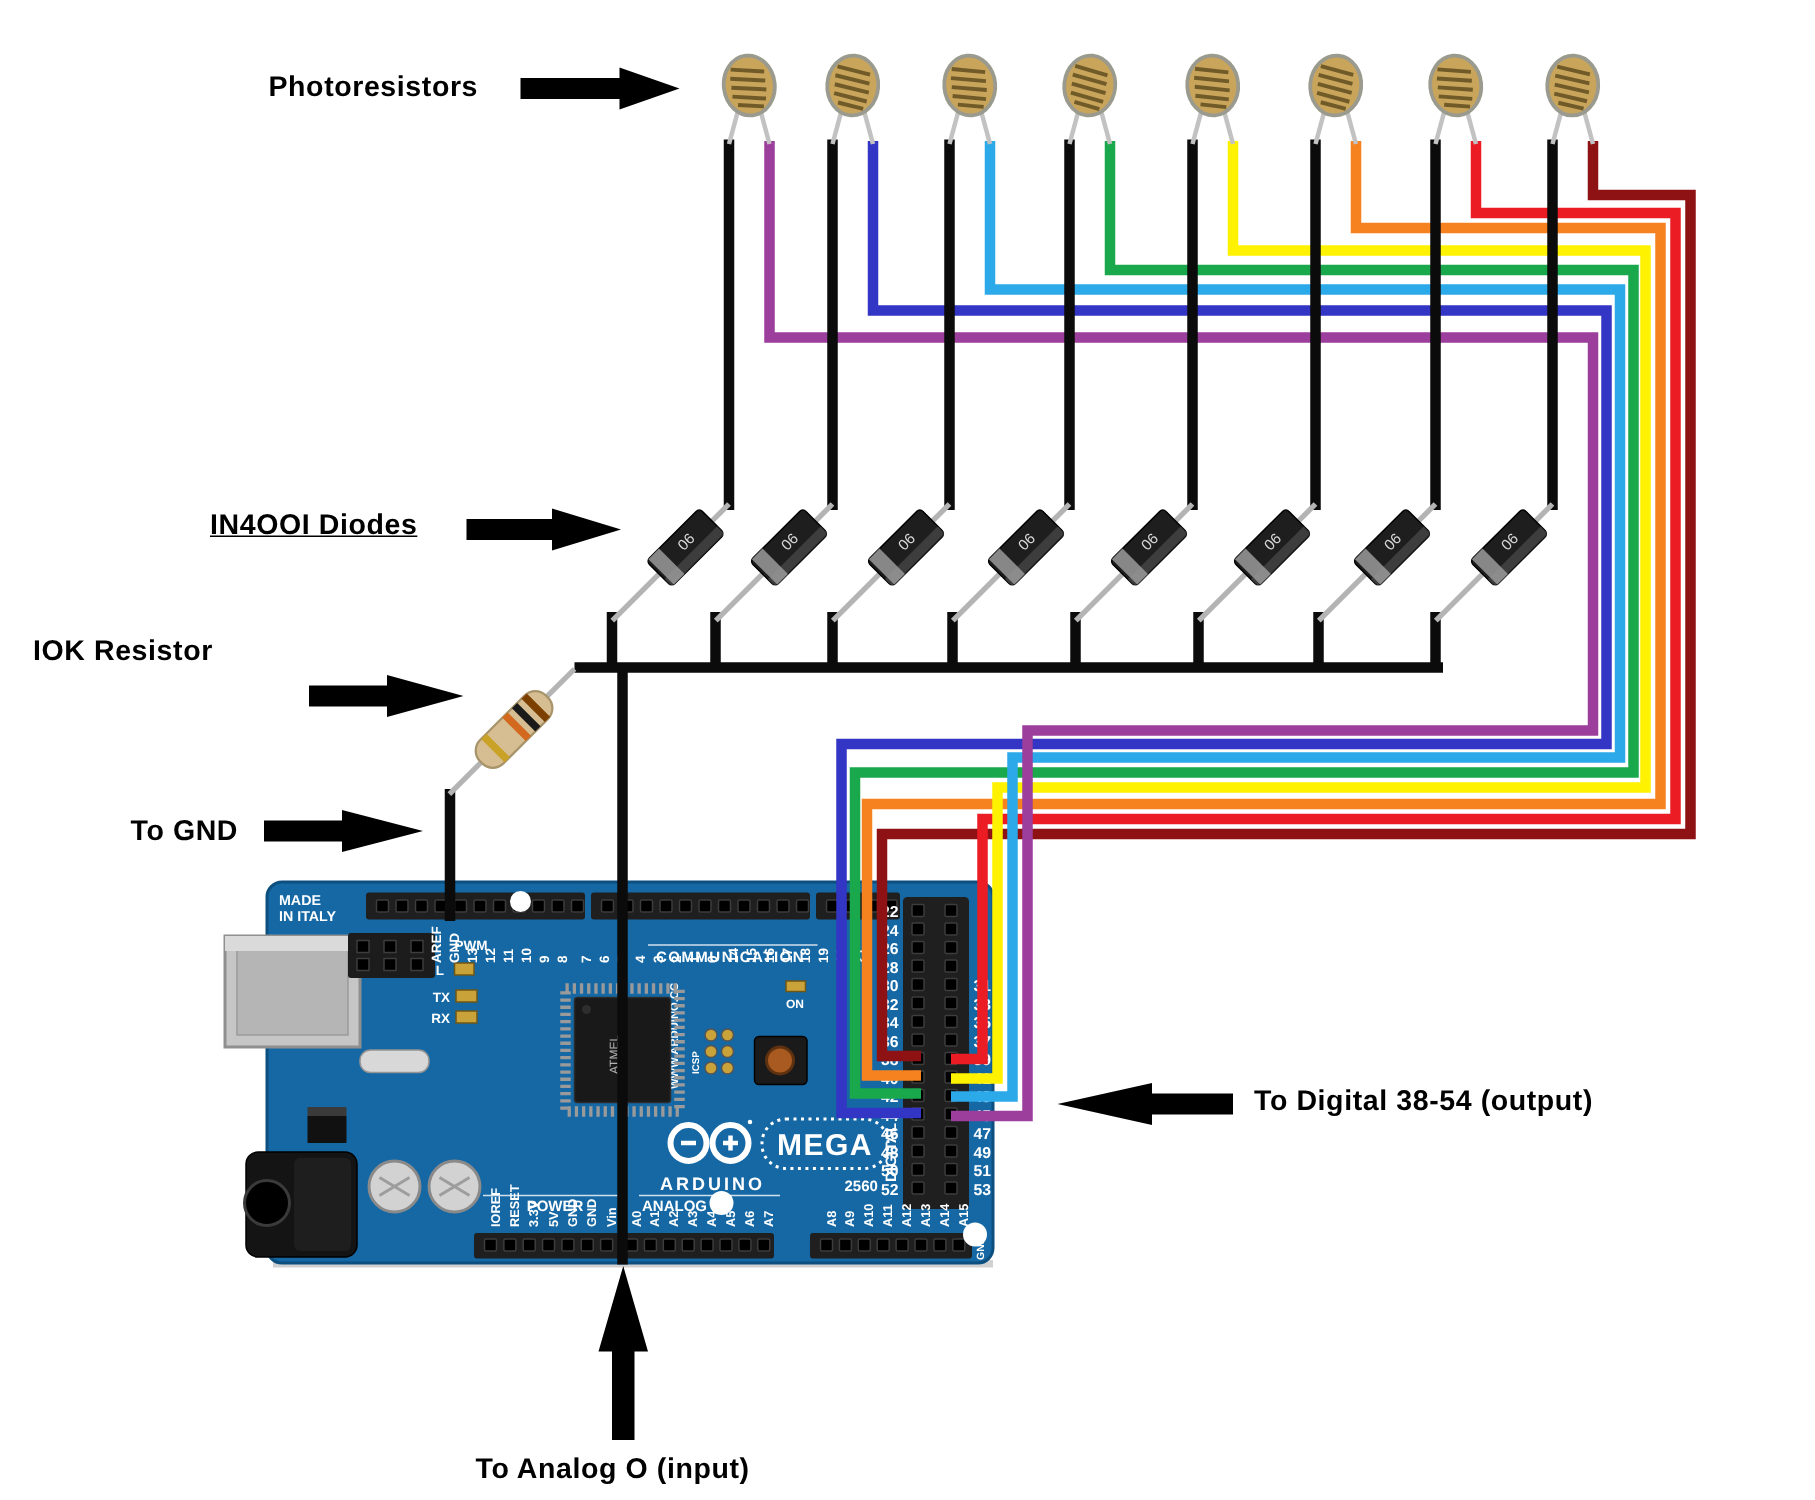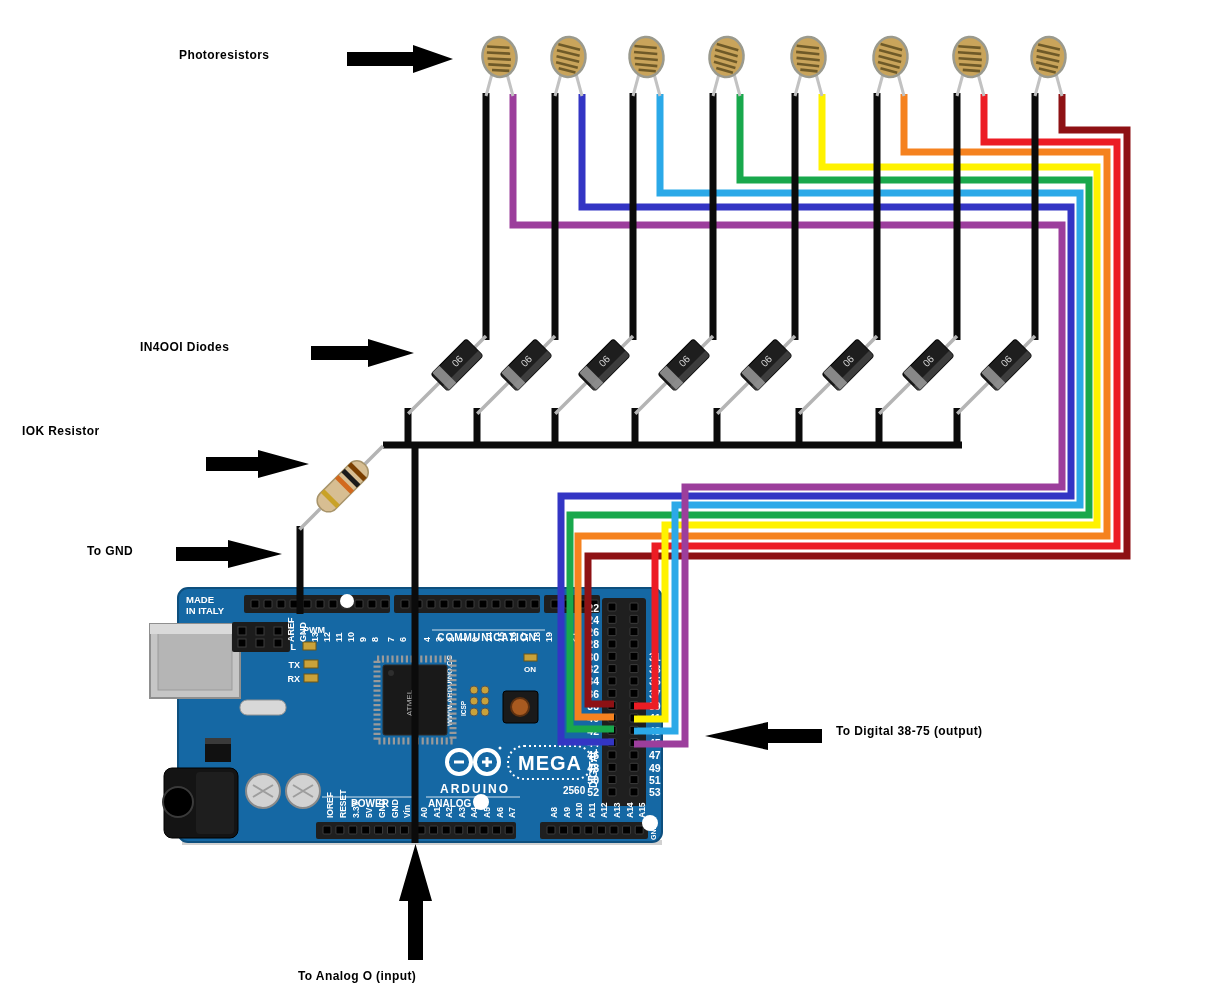--- a/index.html
+++ b/index.html
@@ -1,19 +1,19 @@
 <!DOCTYPE html>
 <html><head>
 <meta charset="utf-8">
 <style>
   html,body{margin:0;padding:0;background:#ffffff;}
   .stage{position:relative;width:1210px;height:1000px;background:#ffffff;overflow:hidden;
          font-family:"Liberation Sans",sans-serif;}
   .stage svg{position:absolute;left:0;top:0;}
-  .biglabel{position:absolute;font-weight:bold;font-size:12px;color:#000;
+  .biglabel{position:absolute;font-weight:bold;font-size:19px;color:#000;
             letter-spacing:.4px;white-space:nowrap;font-family:"Liberation Sans",sans-serif;}
 </style>
 </head>
 <body>
 
 <div class="stage">
 
 <svg width="1210" height="1000" viewBox="0 0 1210 1000">
 
   <g id="board">
@@ -477,19 +477,19 @@
     <polygon points="347,52 413,52 413,45 453,59 413,73 413,66 347,66"></polygon>
     <polygon points="311,346 368,346 368,339 414,353 368,367 368,360 311,360"></polygon>
     <polygon points="206,457 258,457 258,450 309,464 258,478 258,471 206,471"></polygon>
     <polygon points="176,547 228,547 228,540 282,554 228,568 228,561 176,561"></polygon>
     <polygon points="822,729 768,729 768,722 705,736 768,750 768,743 822,743"></polygon>
     <polygon points="408,960 408,901 399,901 415.5,844 432,901 423,901 423,960"></polygon>
   </g>
 </svg>
 
 <div class="biglabel" style="left:179px;top:48px;">Photoresistors</div>
-<div class="biglabel" style="left:140px;top:340px;">IN4OOI Diodes</div>
+<div class="biglabel" style="left:140px;top:340px;text-decoration:underline;">IN4OOI Diodes</div>
 <div class="biglabel" style="left:22px;top:424px;">IOK Resistor</div>
 <div class="biglabel" style="left:87px;top:544px;">To GND</div>
-<div class="biglabel" style="left:836px;top:724px;">To Digital 38-75 (output)</div>
-<div class="biglabel" style="left:298px;top:969px;">To Analog O (input)</div>
+<div class="biglabel" style="left:836px;top:724px;">To Digital 38-54 (output)</div>
+<div class="biglabel" style="left:317px;top:969px;">To Analog O (input)</div>
 
 </div>
 
 </body></html>

